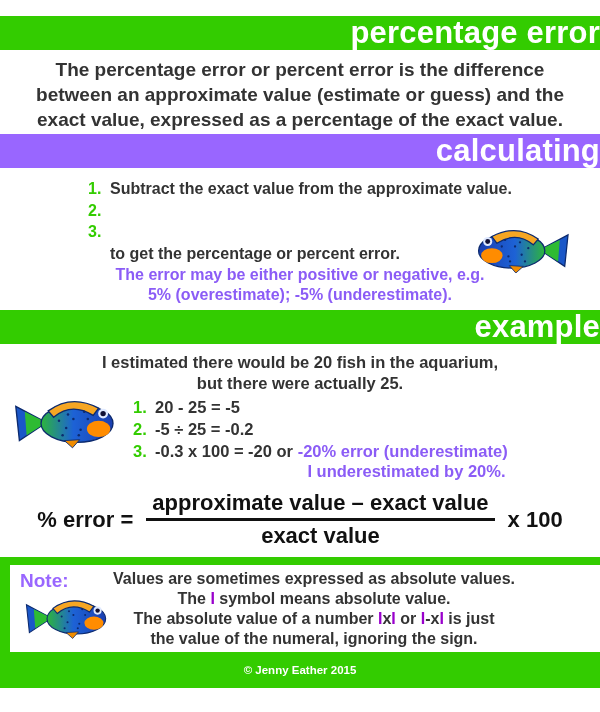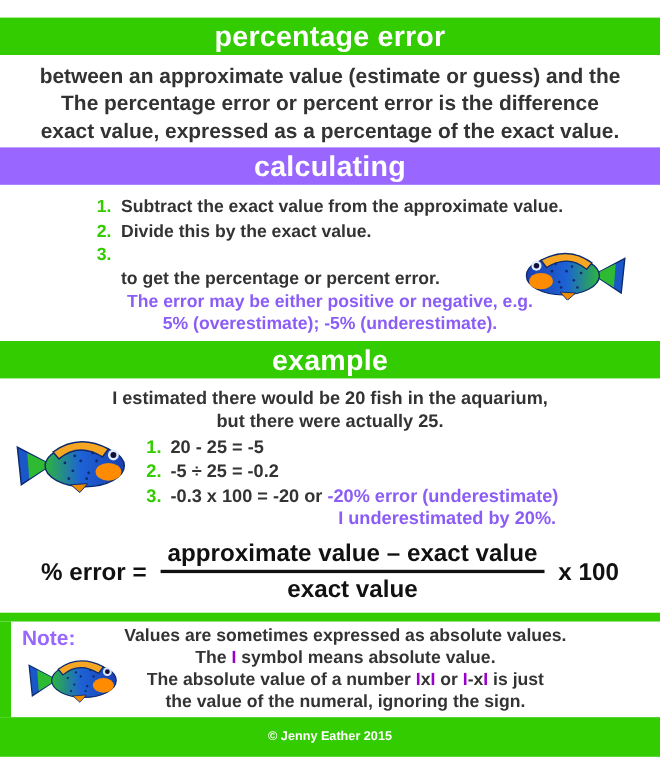--- a/index.html
+++ b/index.html
@@ -4,21 +4,21 @@
 <style>
   * { margin:0; padding:0; box-sizing:border-box; }
   html,body { background:#ffffff; }
   .page {
     width:600px; height:712px; position:relative; overflow:hidden;
     background:#ffffff;
     font-family:"Liberation Sans","DejaVu Sans",sans-serif;
     font-weight:bold; color:#333333;
   }
   .topspace { height:16px; }
-  .bar { height:34px; line-height:34px; text-align:center; color:#ffffff; font-size:26px; letter-spacing:0.2px; }
+  .bar { height:34px; line-height:34px; text-align:right; color:#ffffff; font-size:31px; letter-spacing:0.2px; }
   .bar-green  { background:#33cc00; }
   .bar-purple { background:#9966ff; }
 
   .definition { height:84px; padding-top:7px; text-align:center; font-size:19px; line-height:25px; }
 
   .calc-section { height:132px; position:relative; }
   .steps { margin:10px 0 0 88px; font-size:16px; line-height:21.5px; }
   .step { display:flex; }
   .num { color:#33cc00; flex:0 0 22px; }
   .calc-note { margin-top:1px; text-align:center; font-size:16px; line-height:20px; }
@@ -83,38 +83,37 @@
 
 <div class="page">
 
   <div class="topspace"></div>
 
   <div class="bar bar-green">
     <span>percentage error</span>
   </div>
 
   <div class="definition">
+    <div>The percentage error or percent error is the difference</div>
     <div>between an approximate value (estimate or guess) and the</div>
-    <div>The percentage error or percent error is the difference</div>
     <div>exact value, expressed as a percentage of the exact value.</div>
   </div>
 
   <div class="bar bar-purple">
     <span>calculating</span>
   </div>
 
   <div class="calc-section">
     <div class="steps">
       <div class="step">
         <span class="num">1.</span>
         <span>Subtract the exact value from the approximate value.</span>
       </div>
       <div class="step">
         <span class="num">2.</span>
-        <span>Divide this by the exact value.</span>
       </div>
       <div class="step">
         <span class="num">3.</span>
       </div>
       <div class="step">
         <span class="num"></span>
         <span>to get the percentage or percent error.</span>
       </div>
     </div>
     <div class="calc-note purple">

